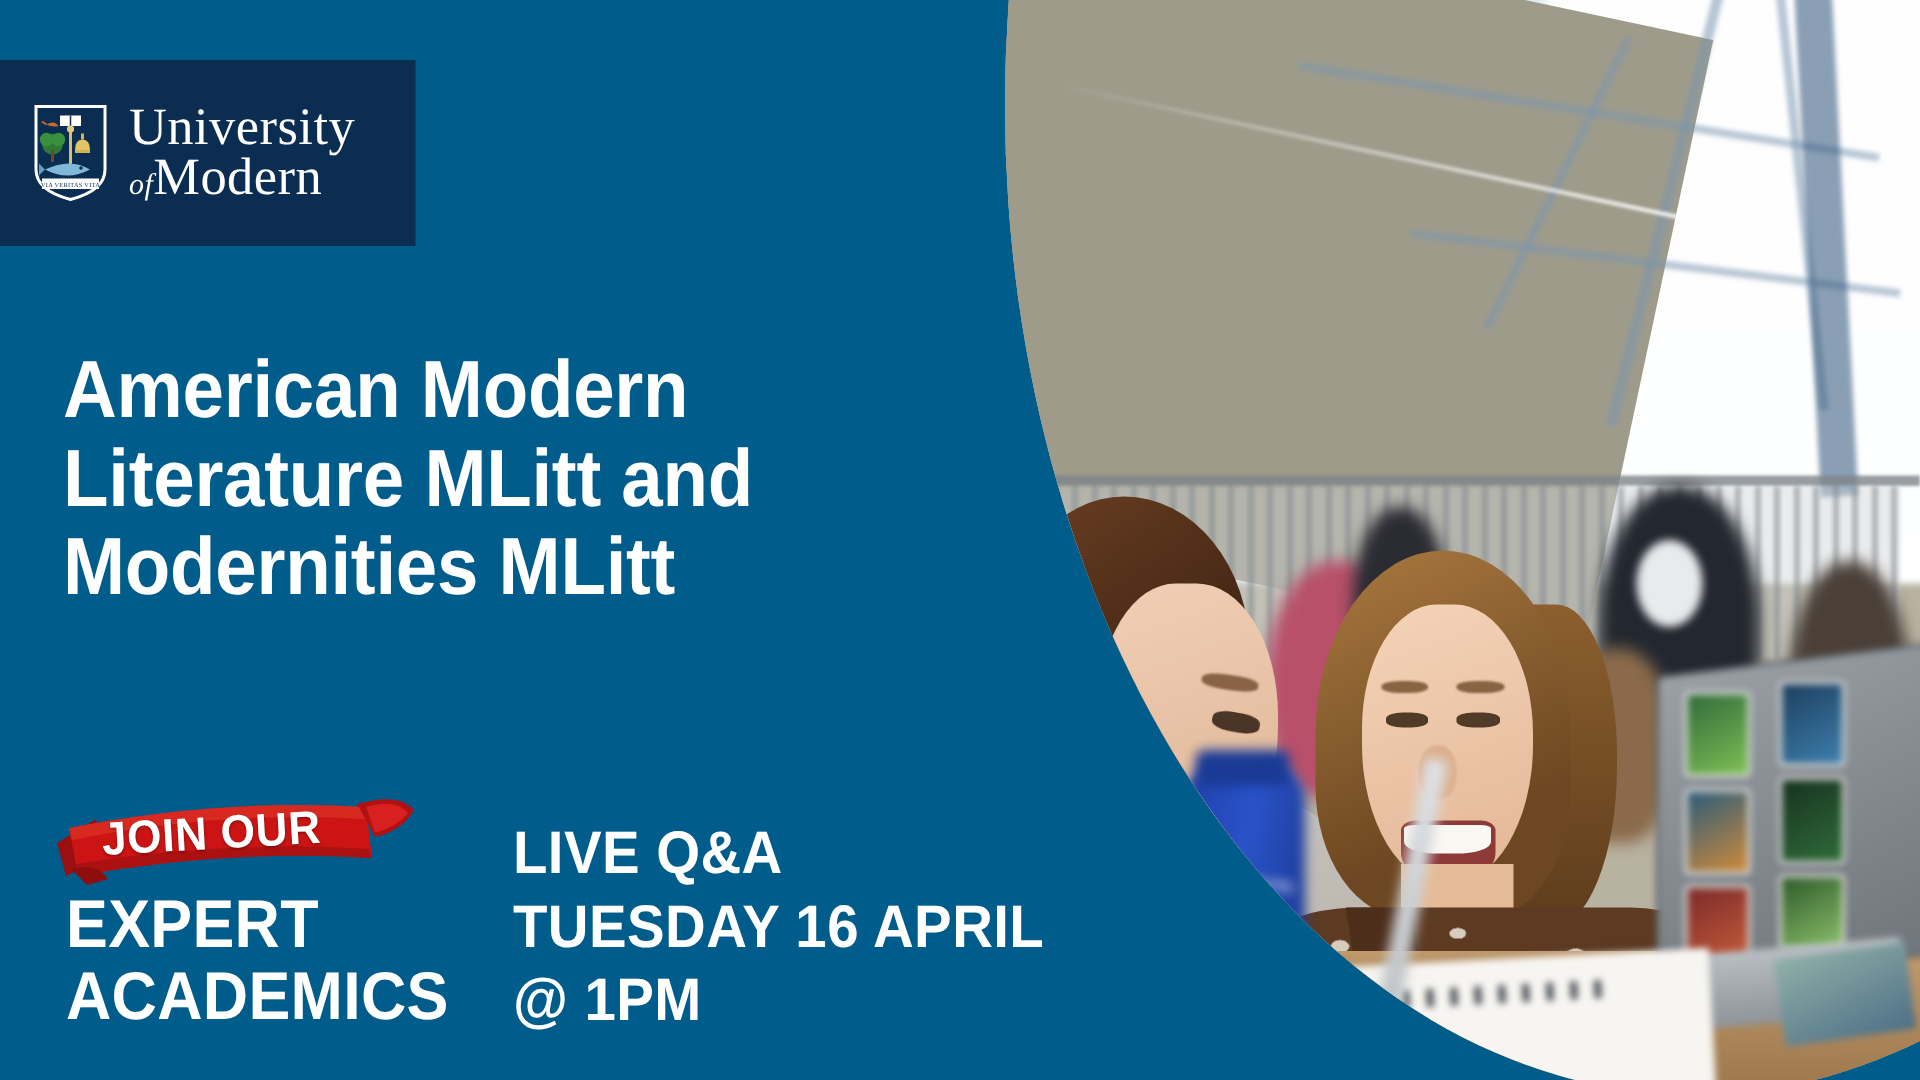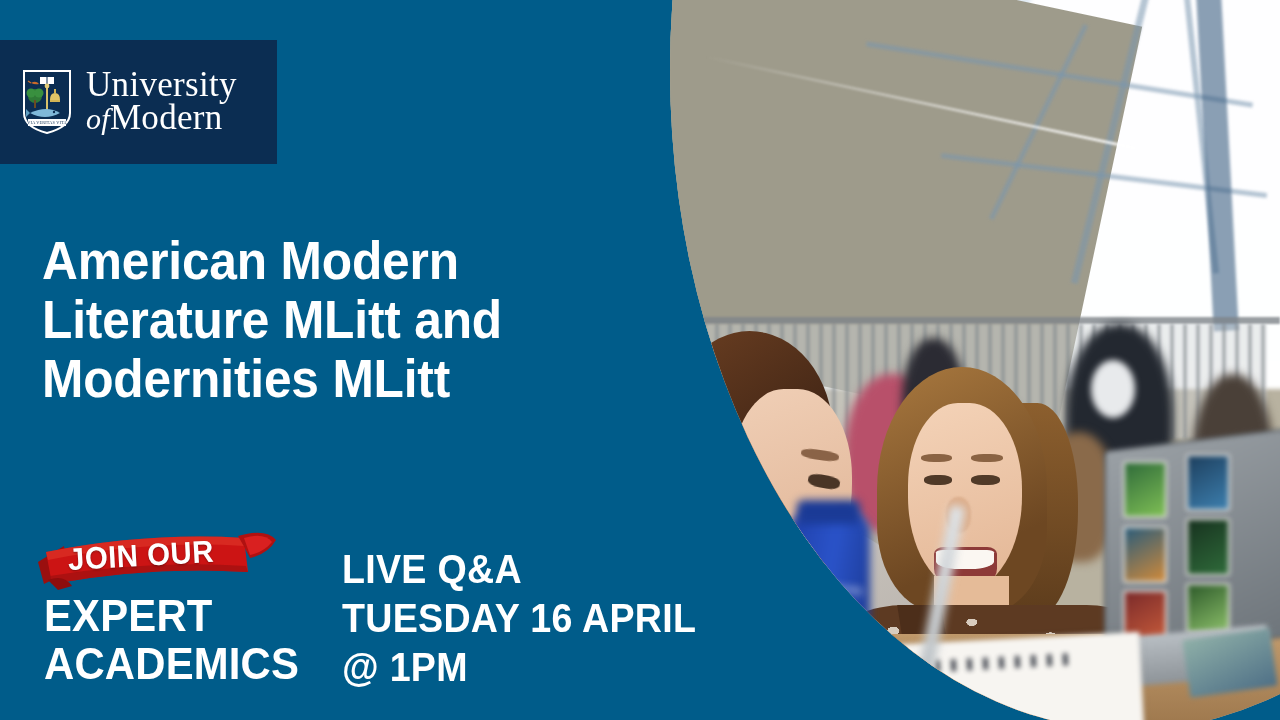--- a/index.html
+++ b/index.html
@@ -364,21 +364,21 @@
     padding-left:22px;
   }
   .crest{ width:50px; height:66px; flex:0 0 auto; }
   .wordmark{
     font-family:"Liberation Serif", serif;
     color:#ffffff;
     line-height:.94;
   }
   .wordmark .l1{ font-size:35px; letter-spacing:.3px; display:block; }
   .wordmark .l2{ font-size:35px; letter-spacing:.3px; display:block; }
-  .wordmark .of{ font-style:italic; font-size:30px; }
+  .wordmark .of{ font-style:italic; font-size:20px; }
 
   .headline{
     position:absolute; left:42px; top:231px;
     width:620px;
     color:#ffffff;
     font-family:"Liberation Sans", sans-serif;
     font-weight:700;
     font-size:54px;
     line-height:1.09;
     letter-spacing:-0.2px;

